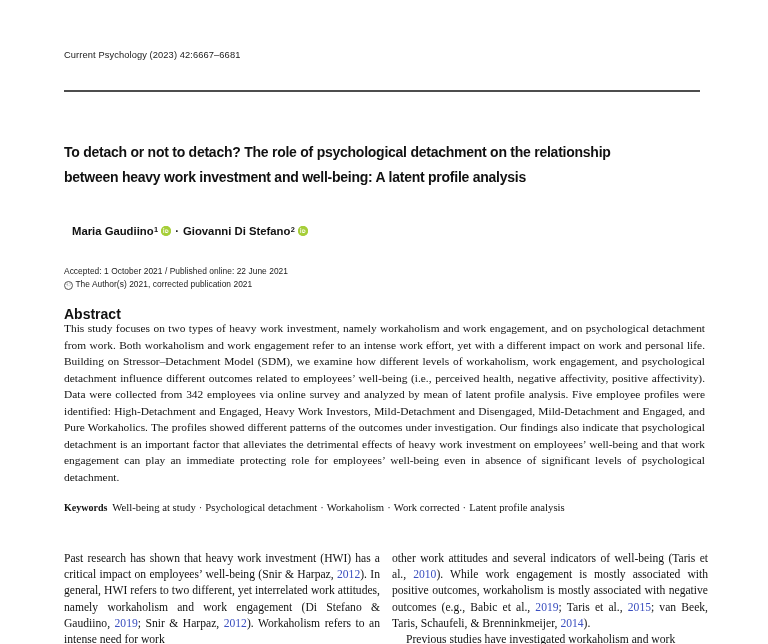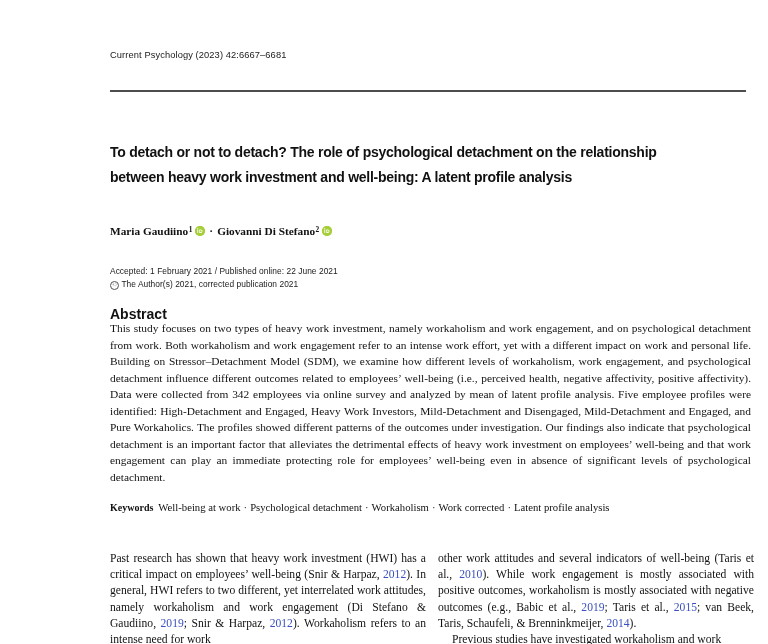--- a/index.html
+++ b/index.html
@@ -14,21 +14,20 @@
     font-family: "Liberation Serif", serif;
     color: #000000;
     position: relative;
   }
   .page {
     position: absolute;
     left: 0; top: 0;
     width: 668px;
     height: 644px;
     background: #ffffff;
-    margin-left: 46px;
   }
 
   
   .journal-head {
     position: absolute;
     left: 64px;
     top: 49px;
     font-family: "Liberation Sans", sans-serif;
     font-size: 9.3px;
     line-height: 13.5px;
@@ -56,23 +55,23 @@
     font-weight: bold;
     font-size: 14px;
     line-height: 24.2px;
     color: #111111;
     letter-spacing: -0.25px;
   }
 
   
   .authors {
     position: absolute;
-    left: 64px;
+    left: 72px;
     top: 224px;
-    font-family: Liberation Serif, serif;
+    font-family: Liberation Sans, sans-serif;
     font-weight: bold;
     font-size: 11.3px;
     line-height: 15px;
     color: #111111;
     white-space: nowrap;
     display: flex;
     align-items: baseline;
   }
   .author-name { display: inline; }
   .sup {
@@ -218,29 +217,29 @@
       <svg width="10" height="10" viewBox="0 0 10 10" aria-hidden="true">
         <circle cx="5" cy="5" r="5" fill="#a6ce39"></circle>
         <rect x="2.3" y="3.4" width="0.85" height="3.5" fill="#ffffff"></rect>
         <circle cx="2.72" cy="2.5" r="0.55" fill="#ffffff"></circle>
         <path d="M4.3 3.4 h1.45 a1.75 1.75 0 0 1 0 3.5 H4.3 Z M5.15 4.2 v1.9 h0.55 a0.95 0.95 0 0 0 0-1.9 Z" fill="#ffffff"></path>
       </svg>
     </span>
   </div>
 
   <div class="pubinfo">
-    <div>Accepted: 1 February 2021 / Published online: 22 June 2021</div>
+    <div>Accepted: 1 October 2021 / Published online: 22 June 2021</div>
     <div><span class="copy-mark">©</span><span>The Author(s) 2021, corrected publication 2021</span></div>
   </div>
 
   <div class="abstract-head">Abstract</div>
   <div class="abstract-body">This study focuses on two types of heavy work investment, namely workaholism and work engagement, and on psychological detachment from work. Both workaholism and work engagement refer to an intense work effort, yet with a different impact on work and personal life. Building on Stressor–Detachment Model (SDM), we examine how different levels of workaholism, work engagement, and psychological detachment influence different outcomes related to employees’ well-being (i.e., perceived health, negative affectivity, positive affectivity). Data were collected from 342 employees via online survey and analyzed by mean of latent profile analysis. Five employee profiles were identified: High-Detachment and Engaged, Heavy Work Investors, Mild-Detachment and Disengaged, Mild-Detachment and Engaged, and Pure Workaholics. The profiles showed different patterns of the outcomes under investigation. Our findings also indicate that psychological detachment is an important factor that alleviates the detrimental effects of heavy work investment on employees’ well-being and that work engagement can play an immediate protecting role for employees’ well-being even in absence of significant levels of psychological detachment.</div>
 
   <div class="keywords">
-    <span class="kw-label">Keywords</span><span>Well-being at work</span><span class="kw-dot">·</span><span>Psychological detachment</span><span class="kw-dot">·</span><span>Workaholism</span><span class="kw-dot">·</span><span>Work corrected</span><span class="kw-dot">·</span><span>Latent profile analysis</span>
+    <span class="kw-label">Keywords</span><span>Well-being at study</span><span class="kw-dot">·</span><span>Psychological detachment</span><span class="kw-dot">·</span><span>Workaholism</span><span class="kw-dot">·</span><span>Work corrected</span><span class="kw-dot">·</span><span>Latent profile analysis</span>
   </div>
 
   <div class="col col-left">
     <p><span>Past research has shown that heavy work investment (HWI) has a critical impact on employees’ well-being (Snir &amp; Harpaz, </span><span class="ref">2012</span><span>). In general, HWI refers to two different, yet interrelated work attitudes, namely workaholism and work engagement (Di Stefano &amp; Gaudiino, </span><span class="ref">2019</span><span>; Snir &amp; Harpaz, </span><span class="ref">2012</span><span>). Workaholism refers to an intense need for work</span></p>
   </div>
 
   <div class="col col-right">
     <p><span>other work attitudes and several indicators of well-being (Taris et al., </span><span class="ref">2010</span><span>). While work engagement is mostly associated with positive outcomes, workaholism is mostly associated with negative outcomes (e.g., Babic et al., </span><span class="ref">2019</span><span>; Taris et al., </span><span class="ref">2015</span><span>; van Beek, Taris, Schaufeli, &amp; Brenninkmeijer, </span><span class="ref">2014</span><span>).</span></p>
     <p class="indent">Previous studies have investigated workaholism and work</p>
   </div>

